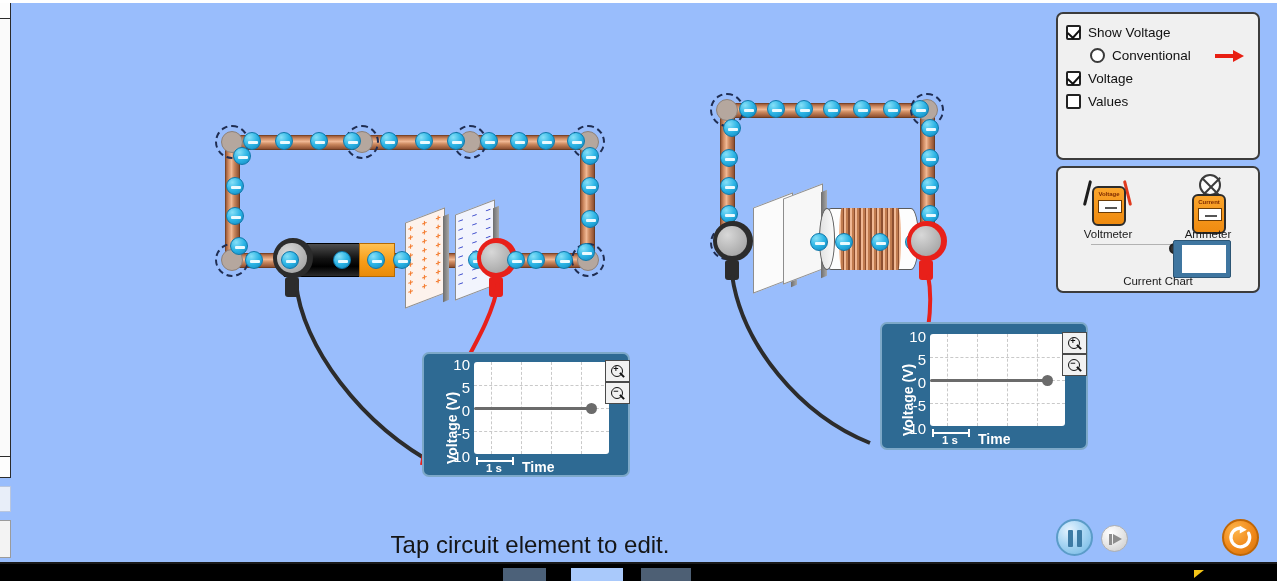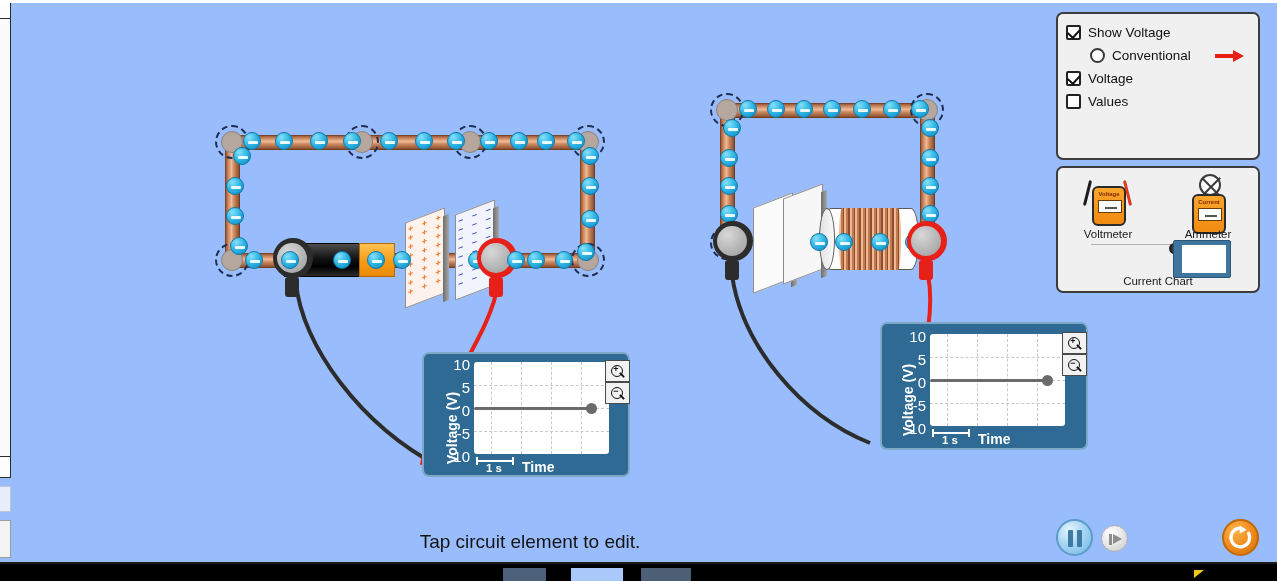--- a/index.html
+++ b/index.html
@@ -249,21 +249,21 @@
     position:absolute; left:2.3px; top:1.3px; font-size:9px; line-height:7.5px;
     color:#111; font-weight:bold; font-family:"Liberation Sans",sans-serif;
   }
 
   
   .probe-wire{ position:absolute; z-index:15; }
 
   
   #status-text{
     position:absolute; left:0; top:531px; width:1060px; text-align:center;
-    font-size:19px; color:#151515; z-index:25;
+    font-size:24px; color:#151515; z-index:25;
   }
   .transport{ position:absolute; z-index:30; }
   .btn-round{ position:absolute; border-radius:50%; }
   #btn-pause{
     left:1056px; top:519px; width:37px;height:37px;
     background:radial-gradient(circle at 35% 28%, #e6f4ff 0%, #a9d6f4 45%, #6fb6e2 100%);
     border:2px solid #5b9cc8;
   }
   #btn-pause .bar{ position:absolute; top:9px; width:5px;height:17px; background:#3d7ba5; border-radius:1px;}
   #btn-step{

